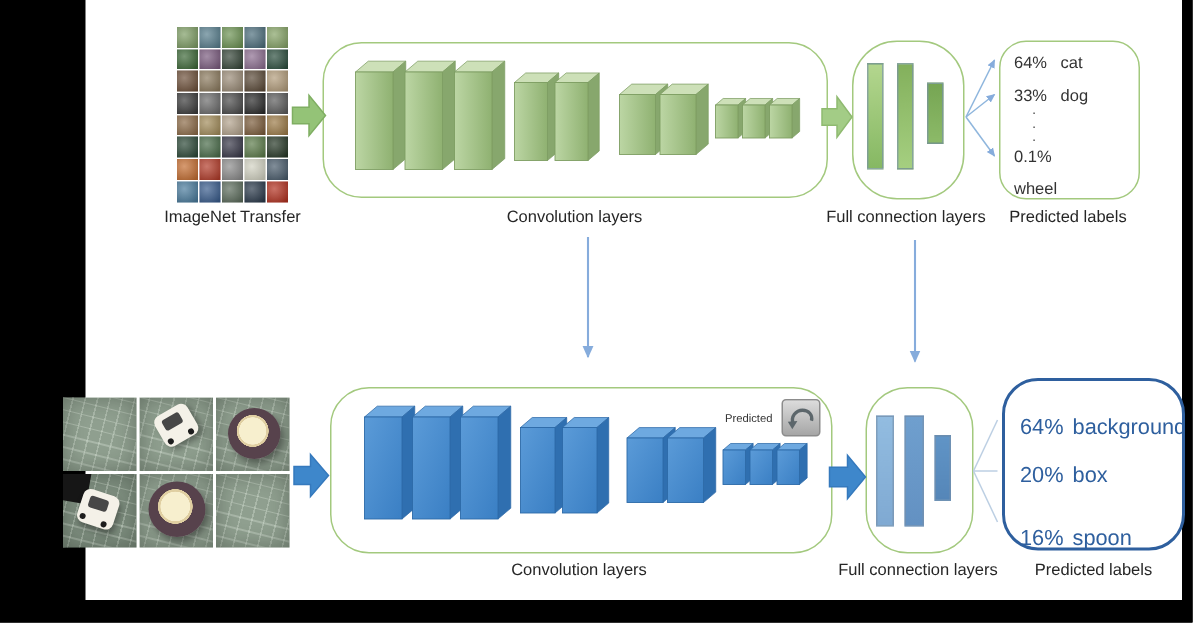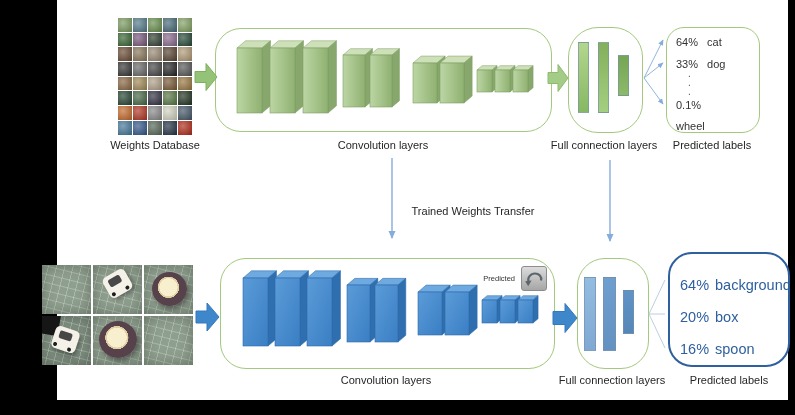--- a/index.html
+++ b/index.html
@@ -101,21 +101,21 @@
       <div class="icell" style="background-color: rgb(179, 61, 43);"></div>
       <div class="icell" style="background-color: rgb(141, 141, 141);"></div>
       <div class="icell" style="background-color: rgb(211, 211, 195);"></div>
       <div class="icell" style="background-color: rgb(75, 93, 109);"></div>
       <div class="icell" style="background-color: rgb(75, 124, 157);"></div>
       <div class="icell" style="background-color: rgb(58, 93, 141);"></div>
       <div class="icell" style="background-color: rgb(93, 109, 93);"></div>
       <div class="icell" style="background-color: rgb(43, 58, 75);"></div>
       <div class="icell" style="background-color: rgb(179, 51, 34);"></div>
     </div>
-  <div class="lbl" style="left:75px;top:139px;width:160px;">Weights Database</div>
+  <div class="lbl" style="left:75px;top:139px;width:160px;">ImageNet Transfer</div>
 
   <div class="gbox" style="left:215px;top:28px;width:335px;height:102px;"></div>
   <div class="gbox" style="left:568px;top:27px;width:73px;height:104px;border-radius:30px;"></div>
   <div class="gbox" style="left:666px;top:27px;width:92px;height:104px;border-radius:18px;"></div>
 
   <div class="fcbar" style="left:578px;top:42px;width:9px;height:69px;background:linear-gradient(#b3d68e,#86b863);"></div>
   <div class="fcbar" style="left:598px;top:42px;width:9px;height:69px;background:linear-gradient(#83b05c,#a5cf80);"></div>
   <div class="fcbar" style="left:618px;top:55px;width:9px;height:39px;background:linear-gradient(#76a553,#8cba68);"></div>
 
   <div class="predbox-top">
@@ -133,21 +133,20 @@
     <div class="p-row" style="top:72px;flex-direction:column;">
       <span>0.1%</span>
       <span>wheel</span>
     </div>
   </div>
 
   <div class="lbl" style="left:283px;top:139px;width:200px;">Convolution layers</div>
   <div class="lbl" style="left:504px;top:139px;width:200px;">Full connection layers</div>
   <div class="lbl" style="left:652px;top:139px;width:120px;">Predicted labels</div>
 
-  <div class="lbl" style="left:373px;top:205px;width:200px;">Trained Weights Transfer</div>
 
   <div class="robogrid" id="roboGrid">
       <div class="rcell "></div>
       <div class="rcell ">
         <div class="robot"></div>
       </div>
       <div class="rcell ">
         <div class="wheel"></div>
       </div>
       <div class="rcell darkbase">
@@ -178,21 +177,21 @@
 
   <div class="predbox-bot">
     <div class="q-row" style="top:25px;">
       <span>64%</span>
       <span>background</span>
     </div>
     <div class="q-row" style="top:57px;">
       <span>20%</span>
       <span>box</span>
     </div>
-    <div class="q-row" style="top:89px;">
+    <div class="q-row" style="top:99px;">
       <span>16%</span>
       <span>spoon</span>
     </div>
   </div>
 
   <div class="lbl" style="left:286px;top:374px;width:200px;">Convolution layers</div>
   <div class="lbl" style="left:512px;top:374px;width:200px;">Full connection layers</div>
   <div class="lbl" style="left:669px;top:374px;width:120px;">Predicted labels</div>
 
   <svg id="gfx" width="795" height="415" viewBox="0 0 795 415">

